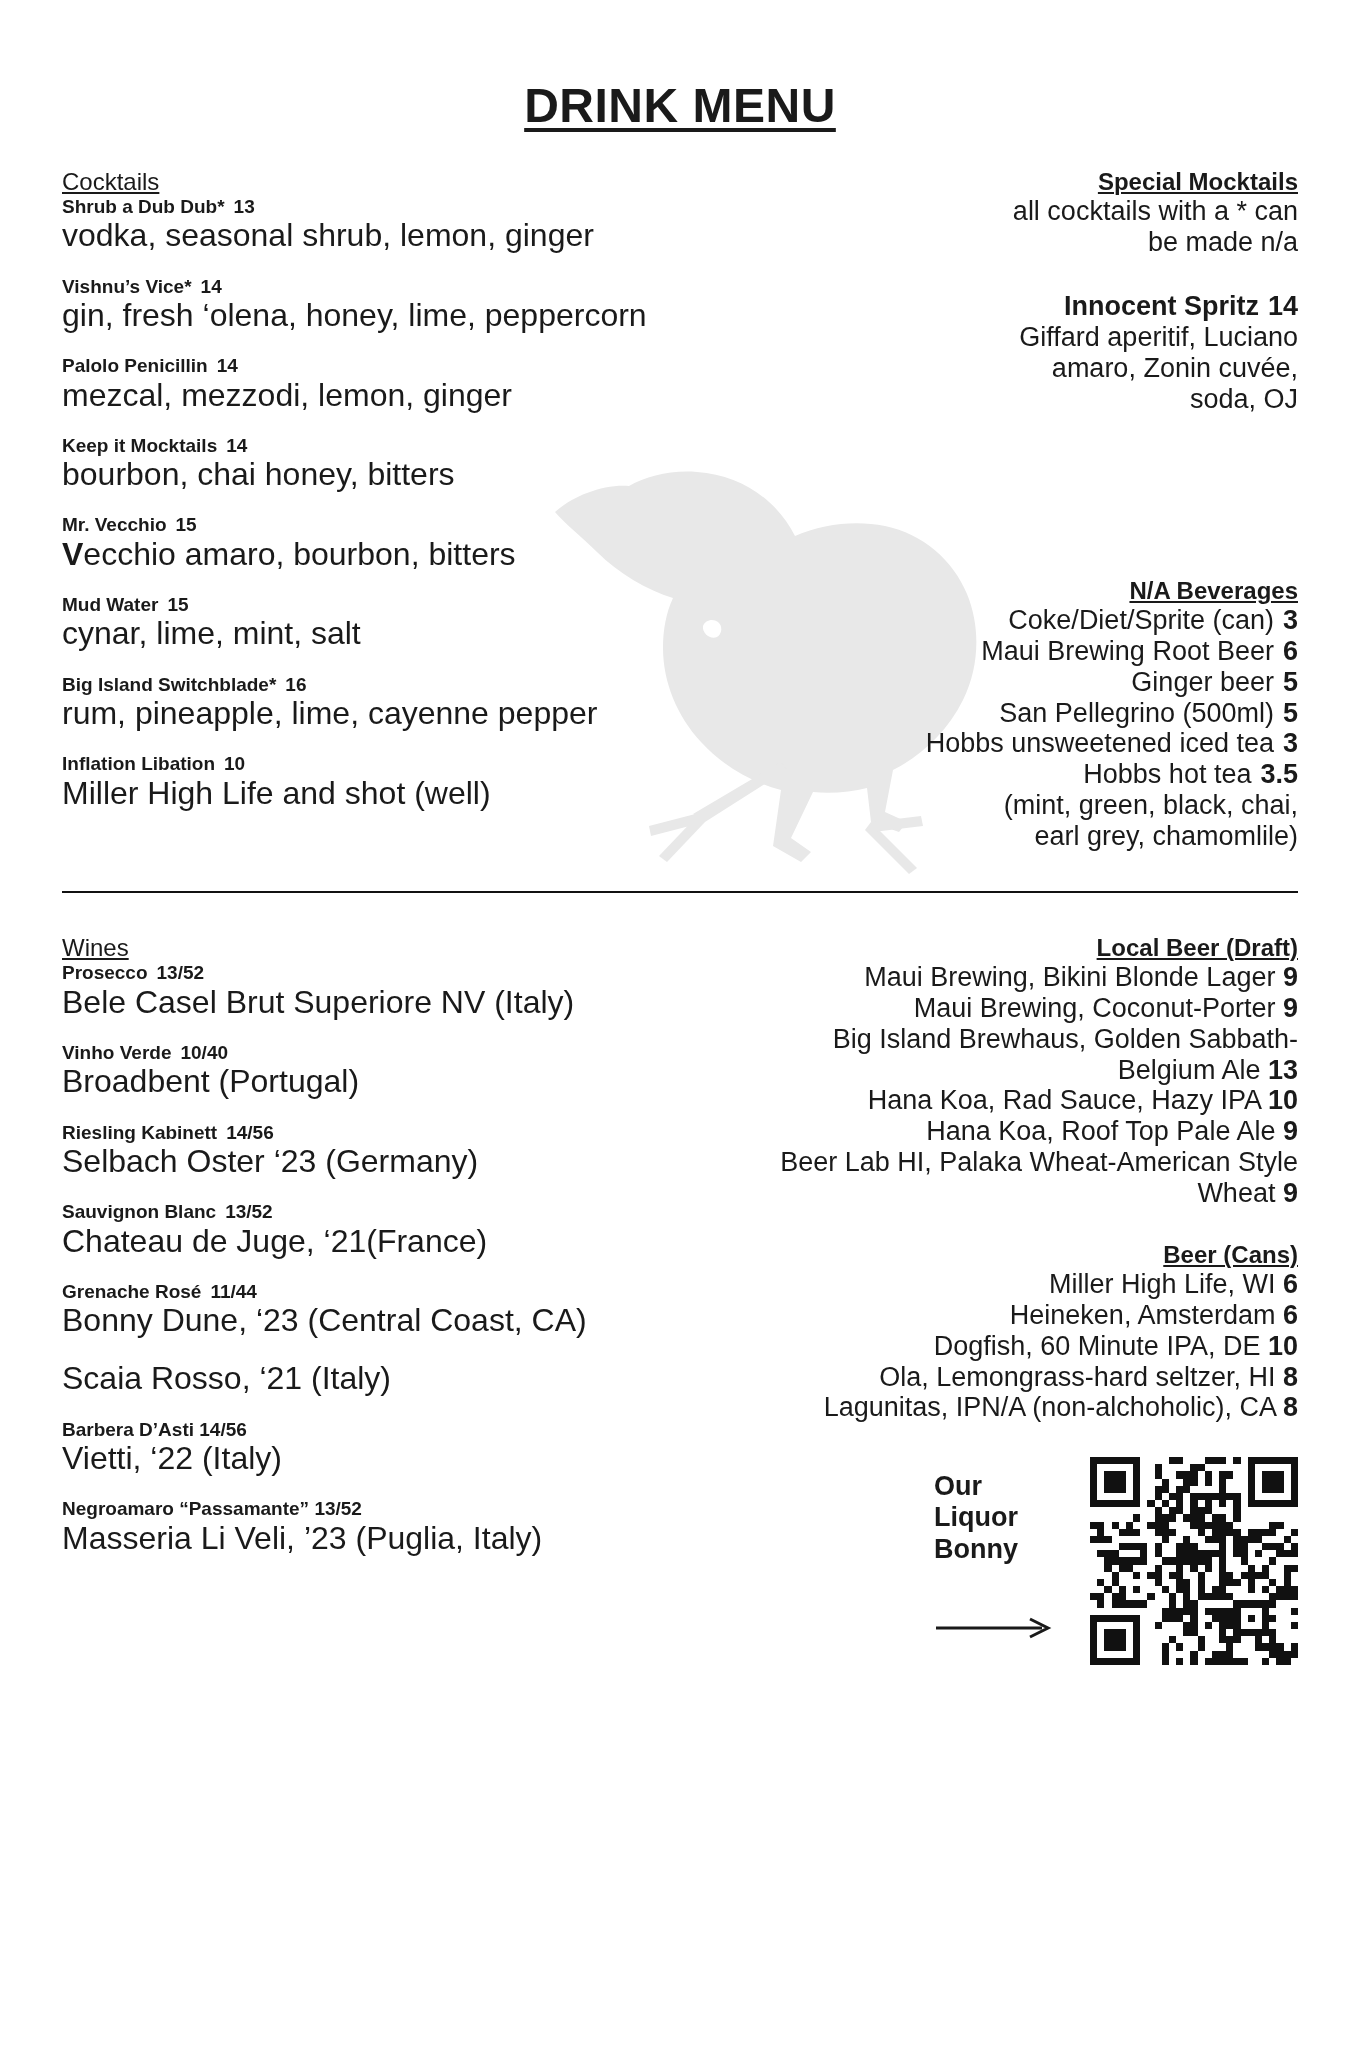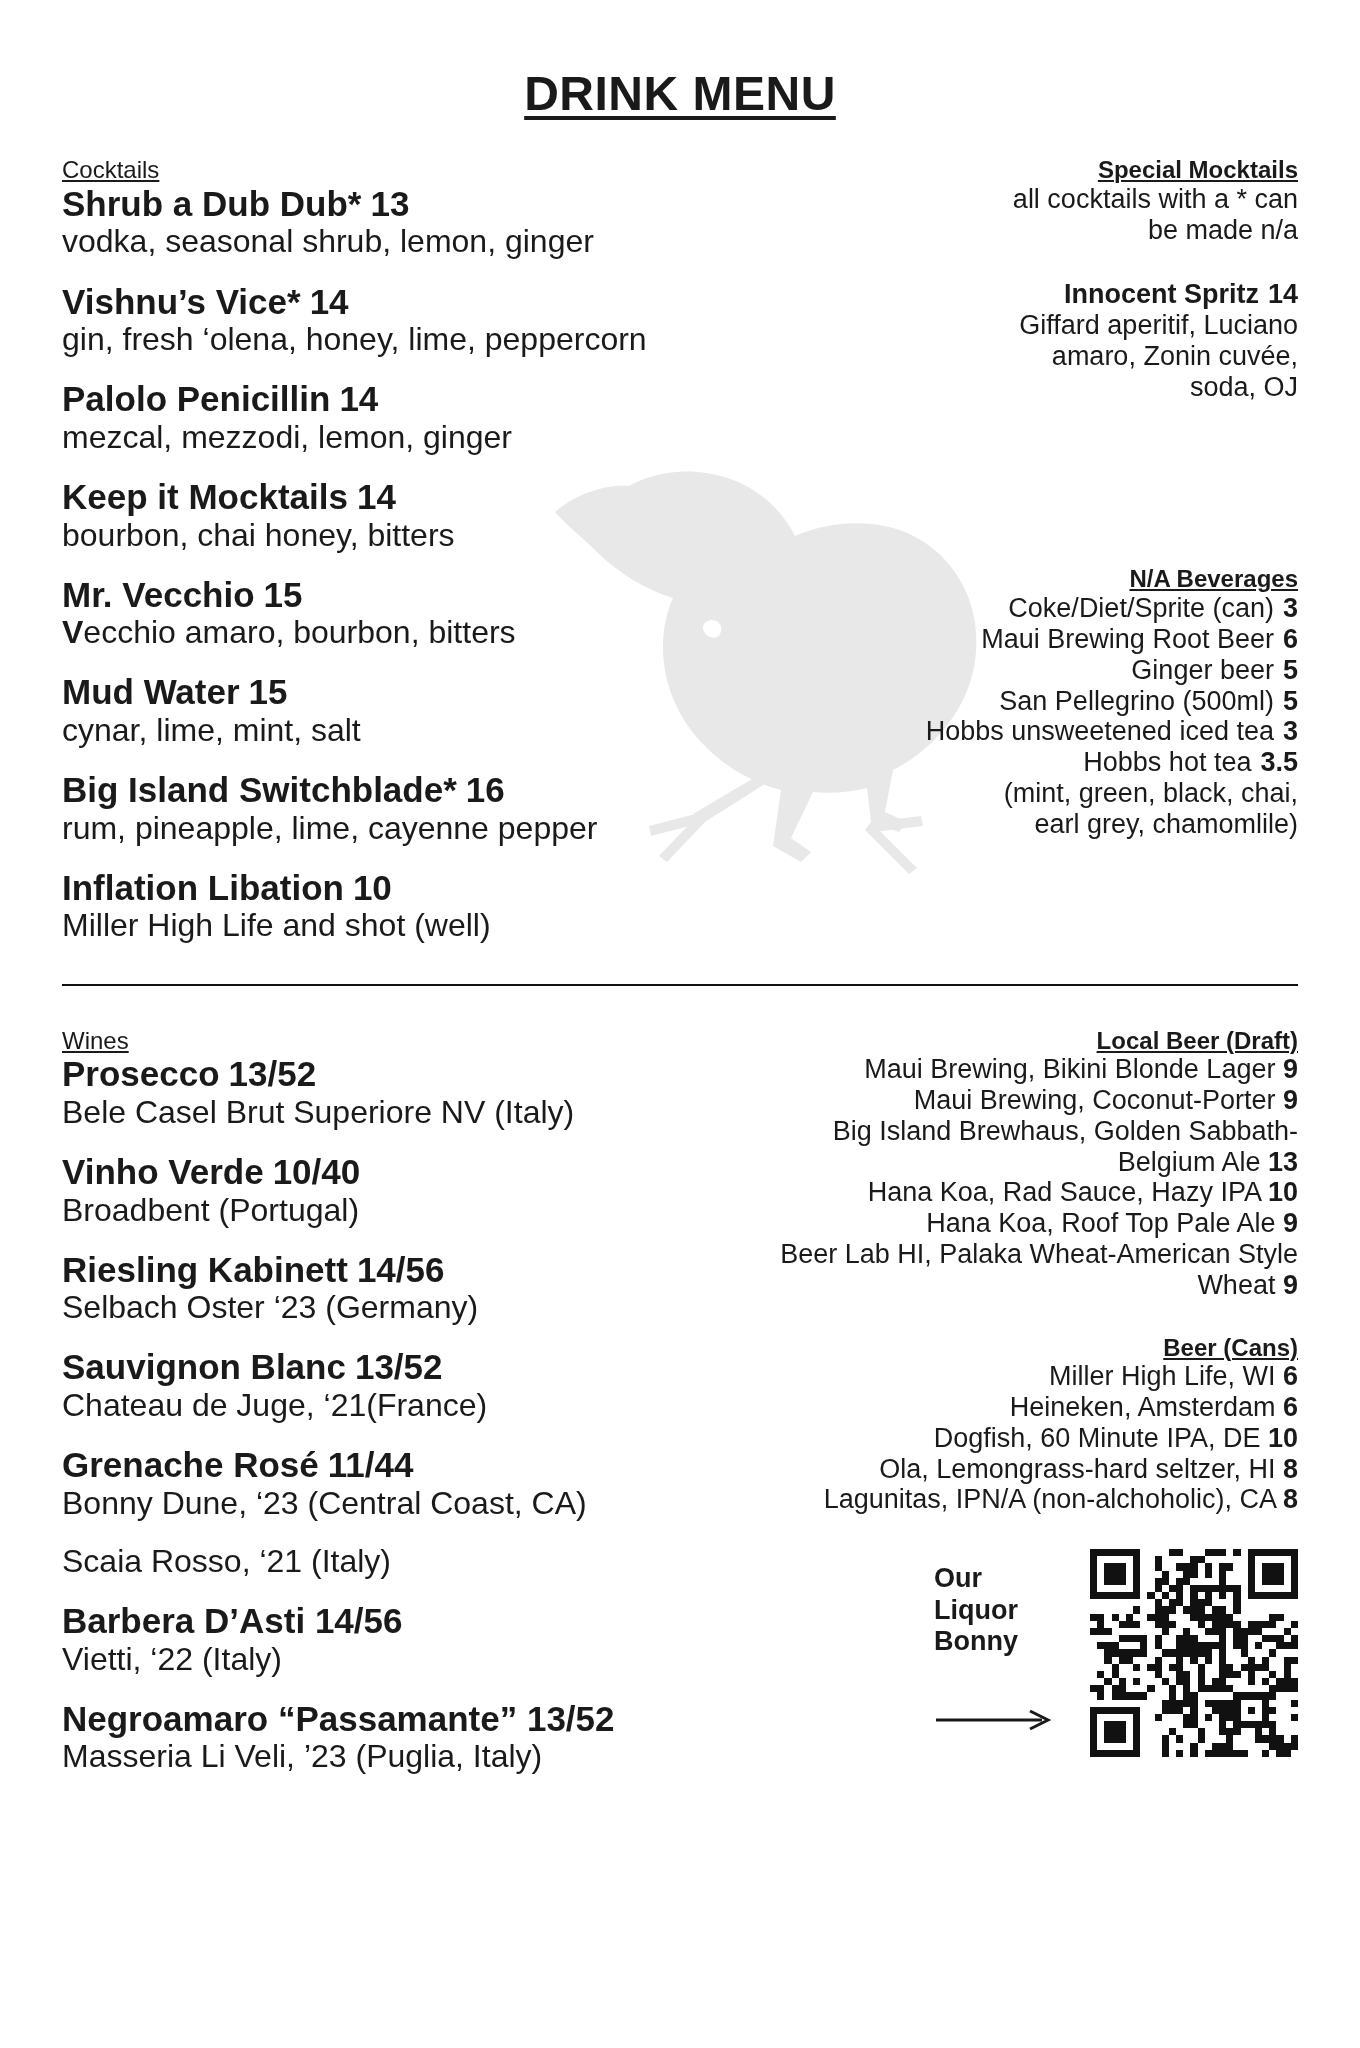--- a/index.html
+++ b/index.html
@@ -11,21 +11,21 @@
     font-family: "Liberation Sans", sans-serif;
     color: #1a1a1a;
     position: relative;
     overflow: hidden;
   }
 
   .page {
     position: relative;
     width: 1360px;
     height: 2048px;
-    padding: 0 62px;
+    padding: 12px 62px;
   }
 
   
   .watermark {
     position: absolute;
     left: 555px;
     top: 470px;
     width: 440px;
     height: 430px;
     z-index: 0;
@@ -66,21 +66,21 @@
     text-decoration-thickness: 2px;
     white-space: nowrap;
   }
   .cat-head.bold {
     font-weight: bold;
   }
 
   .item { margin-top: 22px; }
   .item:first-of-type { margin-top: 0; }
   .item-name {
-    font-size: 35px;
+    font-size: 19px;
     font-weight: bold;
     line-height: 1.13;
     white-space: nowrap;
   }
   .item-desc {
     font-size: 32px;
     line-height: 1.13;
     white-space: nowrap;
   }
   .item-desc .cap { font-weight: bold; }

